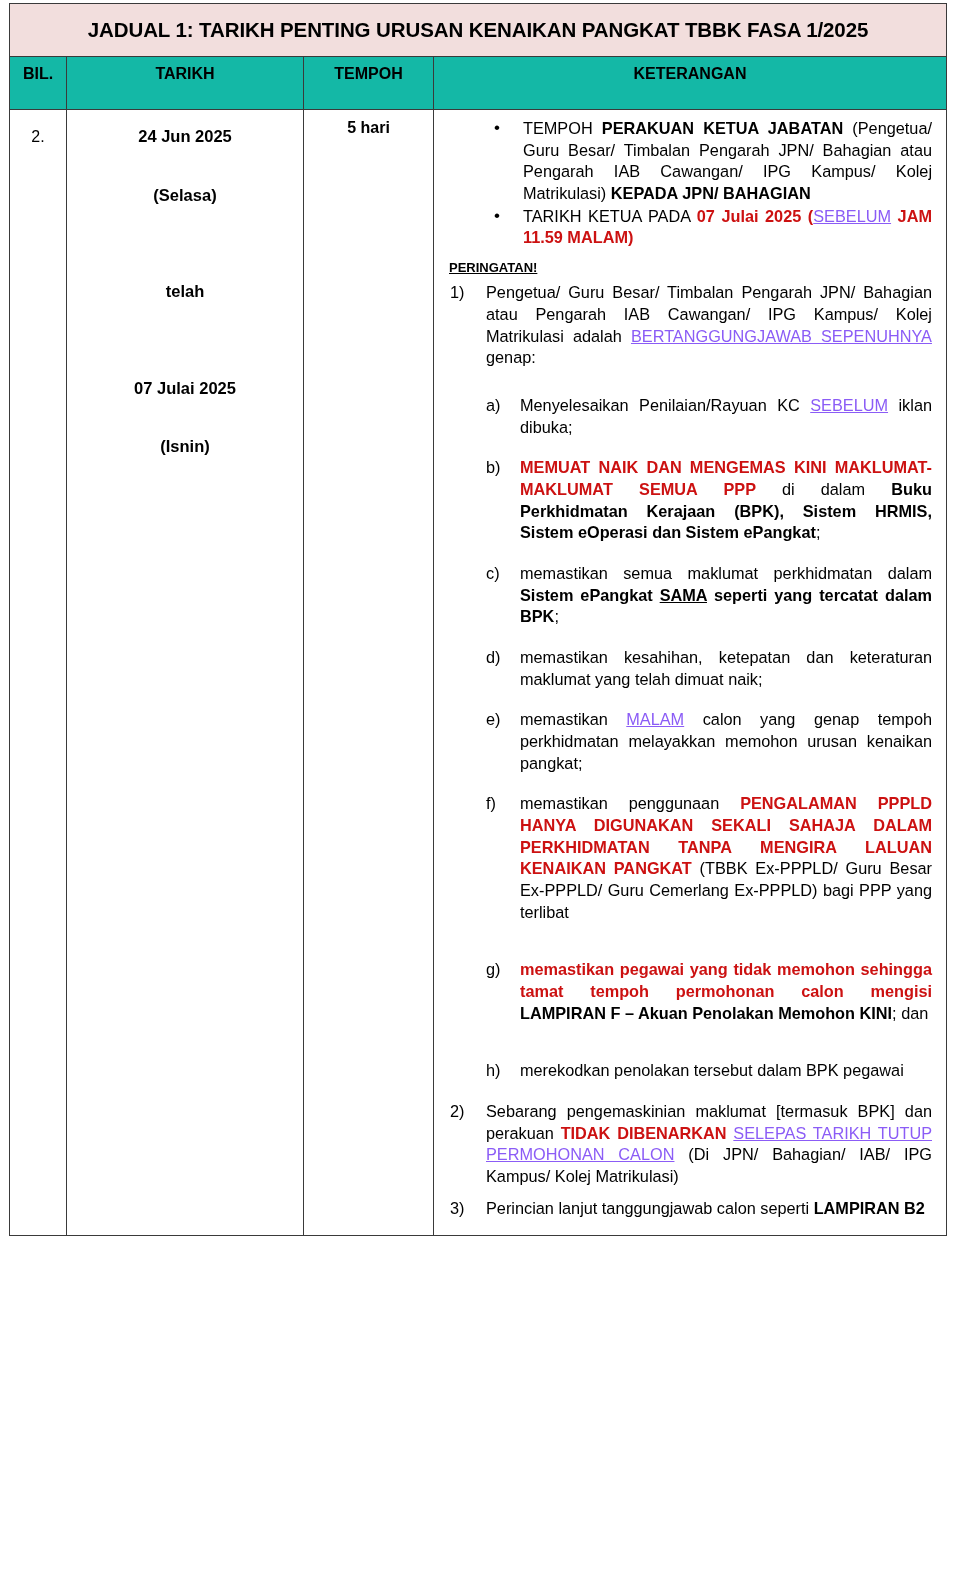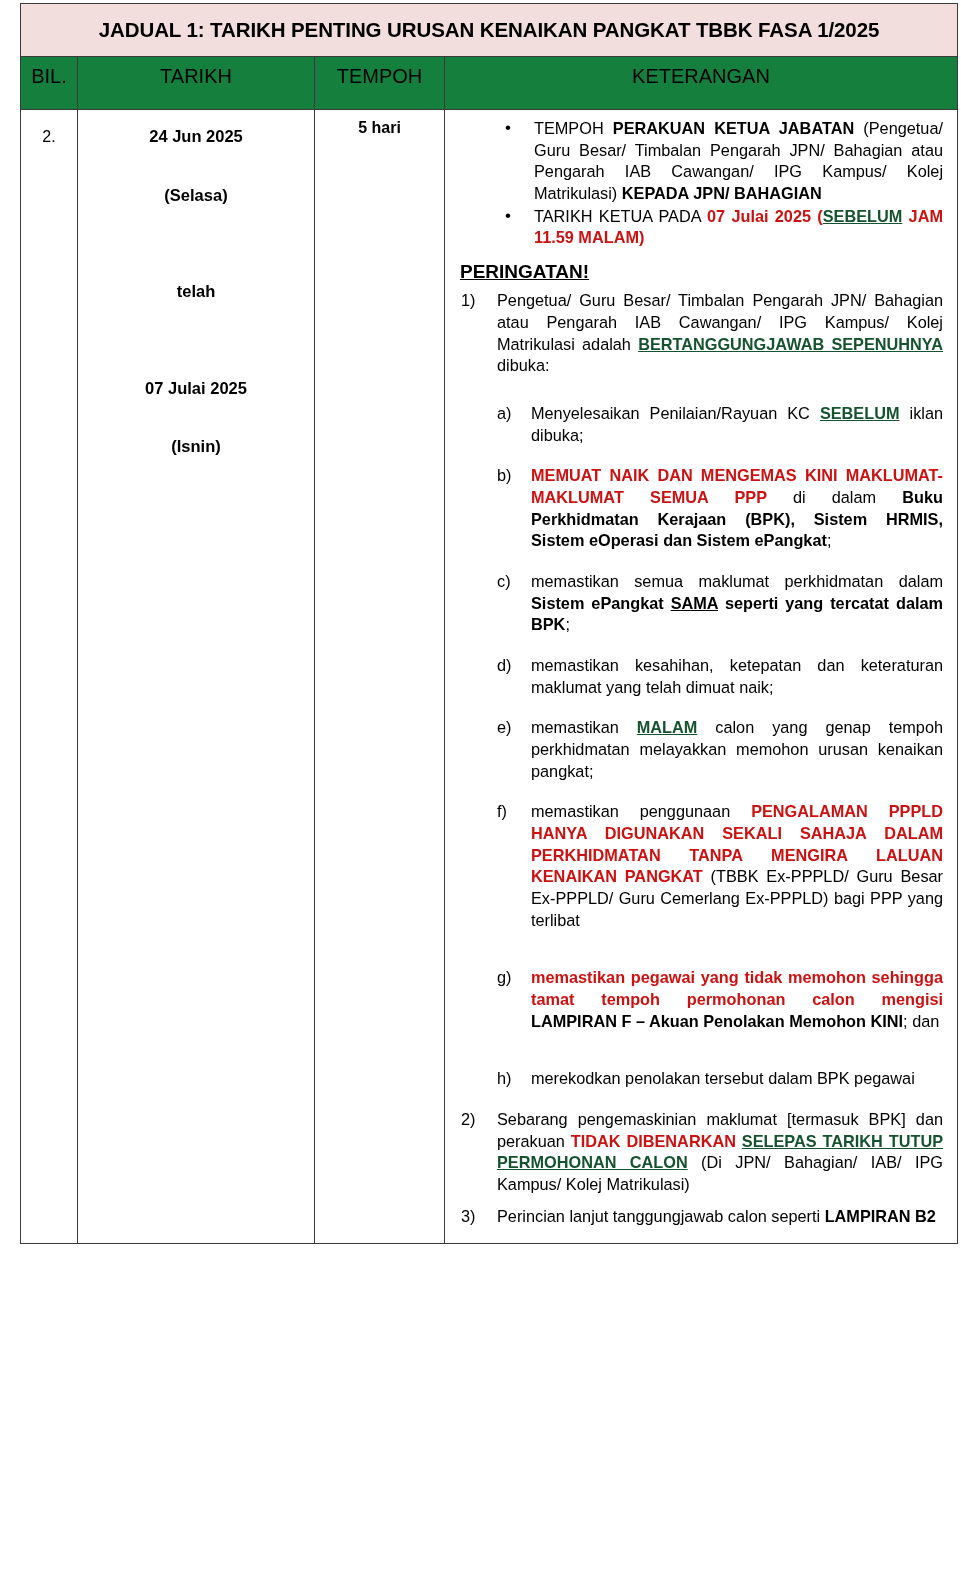--- a/index.html
+++ b/index.html
@@ -15,21 +15,21 @@
     overflow: hidden;
   }
   .page {
     position: relative;
     width: 961px;
     height: 1574px;
     box-sizing: border-box;
   }
   table.doc-table {
     position: absolute;
-    left: 20px;
+    left: 9px;
     top: 3px;
     width: 937px;
     border-collapse: collapse;
     table-layout: fixed;
   }
   table.doc-table td {
     border: 1px solid #3a3a3a;
     vertical-align: top;
     padding: 0;
   }
@@ -37,26 +37,26 @@
     background: #f2dedd;
     height: 52px;
     text-align: center;
     vertical-align: middle !important;
     font-weight: bold;
     font-size: 20.5px;
     letter-spacing: -0.1px;
     padding: 0 6px !important;
   }
   .hdr-cell {
-    background: #15803d;
+    background: #14b8a6;
     height: 44px;
     text-align: center;
     vertical-align: top !important;
-    font-weight: normal;
-    font-size: 20px;
+    font-weight: bold;
+    font-size: 16px;
     padding-top: 8px !important;
   }
   .col-bil  { width: 57px; }
   .col-tar  { width: 237px; }
   .col-tem  { width: 130px; }
   .col-ket  { width: 513px; }
 
   .bil-cell {
     text-align: center;
     font-size: 16px;
@@ -103,21 +103,21 @@
     position: absolute;
     left: 0;
     top: -1px;
     font-size: 17px;
   }
 
   .peringatan {
     margin: 10px 0 6px 1px;
     font-weight: bold;
     text-decoration: underline;
-    font-size: 19px;
+    font-size: 13px;
   }
 
   ol.numlist {
     margin: 0;
     padding: 0;
     list-style: none;
   }
   ol.numlist > li {
     position: relative;
     padding-left: 38px;
@@ -143,21 +143,21 @@
   }
   ol.alphalist > li > .marker {
     position: absolute;
     left: 0;
     top: 0;
   }
   ol.alphalist > li.gap-extra { margin-bottom: 36px; }
 
   .b   { font-weight: bold; }
   .r   { color: #cc1111; font-weight: bold; }
-  .ru  { color: #14532d; font-weight: bold; text-decoration: underline; }
+  .ru  { color: #8b5cf6; font-weight: normal; text-decoration: underline; }
   .u   { text-decoration: underline; font-weight: bold; }
   .reg { font-weight: normal; }
 </style>
 </head>
 <body>
 
 <div class="page">
   <table class="doc-table">
     <colgroup>
       <col class="col-bil">
@@ -189,21 +189,21 @@
           <div class="d">(Isnin)</div>
         </td>
         <td class="tempoh-cell">5 hari</td>
         <td class="ket-cell">
           <ul class="bullets" id="bullets">
               <li><span class="reg">TEMPOH </span><span class="b">PERAKUAN KETUA JABATAN </span><span class="reg">(Pengetua/ Guru Besar/ Timbalan Pengarah JPN/ Bahagian atau Pengarah IAB Cawangan/ IPG Kampus/ Kolej Matrikulasi) </span><span class="b">KEPADA JPN/ BAHAGIAN</span></li>
               <li><span class="reg">TARIKH KETUA PADA </span><span class="r">07 Julai 2025 </span><span class="r">(</span><span class="ru">SEBELUM</span><span class="r"> JAM 11.59 MALAM)</span></li>
             </ul>
           <div class="peringatan">PERINGATAN!</div>
           <ol class="numlist" id="numlist">
-              <li><span class="marker">1)</span><span><span class="reg">Pengetua/ Guru Besar/ Timbalan Pengarah JPN/ Bahagian atau Pengarah IAB Cawangan/ IPG Kampus/ Kolej Matrikulasi adalah </span><span class="ru">BERTANGGUNGJAWAB SEPENUHNYA </span><span class="reg">dibuka:</span></span><ol class="alphalist">
+              <li><span class="marker">1)</span><span><span class="reg">Pengetua/ Guru Besar/ Timbalan Pengarah JPN/ Bahagian atau Pengarah IAB Cawangan/ IPG Kampus/ Kolej Matrikulasi adalah </span><span class="ru">BERTANGGUNGJAWAB SEPENUHNYA </span><span class="reg">genap:</span></span><ol class="alphalist">
                   <li><span class="marker">a)</span><span><span class="reg">Menyelesaikan Penilaian/Rayuan KC </span><span class="ru">SEBELUM</span><span class="reg"> iklan dibuka;</span></span></li>
                   <li><span class="marker">b)</span><span><span class="r">MEMUAT NAIK DAN MENGEMAS KINI MAKLUMAT-MAKLUMAT SEMUA PPP </span><span class="reg">di dalam </span><span class="b">Buku Perkhidmatan Kerajaan (BPK), Sistem HRMIS, Sistem eOperasi dan Sistem ePangkat</span><span class="reg">;</span></span></li>
                   <li><span class="marker">c)</span><span><span class="reg">memastikan semua maklumat perkhidmatan dalam </span><span class="b">Sistem ePangkat </span><span class="u">SAMA</span><span class="b"> seperti yang tercatat dalam BPK</span><span class="reg">;</span></span></li>
                   <li><span class="marker">d)</span><span><span class="reg">memastikan kesahihan, ketepatan dan keteraturan maklumat yang telah dimuat naik;</span></span></li>
                   <li><span class="marker">e)</span><span><span class="reg">memastikan </span><span class="ru">MALAM</span><span class="reg"> calon yang genap tempoh perkhidmatan melayakkan memohon urusan kenaikan pangkat;</span></span></li>
                   <li class="gap-extra"><span class="marker">f)</span><span><span class="reg">memastikan penggunaan </span><span class="r">PENGALAMAN PPPLD HANYA DIGUNAKAN SEKALI SAHAJA DALAM PERKHIDMATAN TANPA MENGIRA LALUAN KENAIKAN PANGKAT </span><span class="reg">(TBBK Ex-PPPLD/ Guru Besar Ex-PPPLD/ Guru Cemerlang Ex-PPPLD) bagi PPP yang terlibat</span></span></li>
                   <li class="gap-extra"><span class="marker">g)</span><span><span class="r">memastikan pegawai yang tidak memohon sehingga tamat tempoh permohonan calon mengisi </span><span class="b">LAMPIRAN F – Akuan Penolakan Memohon KINI</span><span class="reg">; dan</span></span></li>
                   <li><span class="marker">h)</span><span><span class="reg">merekodkan penolakan tersebut dalam BPK pegawai</span></span></li>
                 </ol></li>
               <li><span class="marker">2)</span><span><span class="reg">Sebarang pengemaskinian maklumat [termasuk BPK] dan perakuan </span><span class="r">TIDAK DIBENARKAN </span><span class="ru">SELEPAS TARIKH TUTUP PERMOHONAN CALON</span><span class="reg"> (Di JPN/ Bahagian/ IAB/ IPG Kampus/ Kolej Matrikulasi)</span></span></li>

